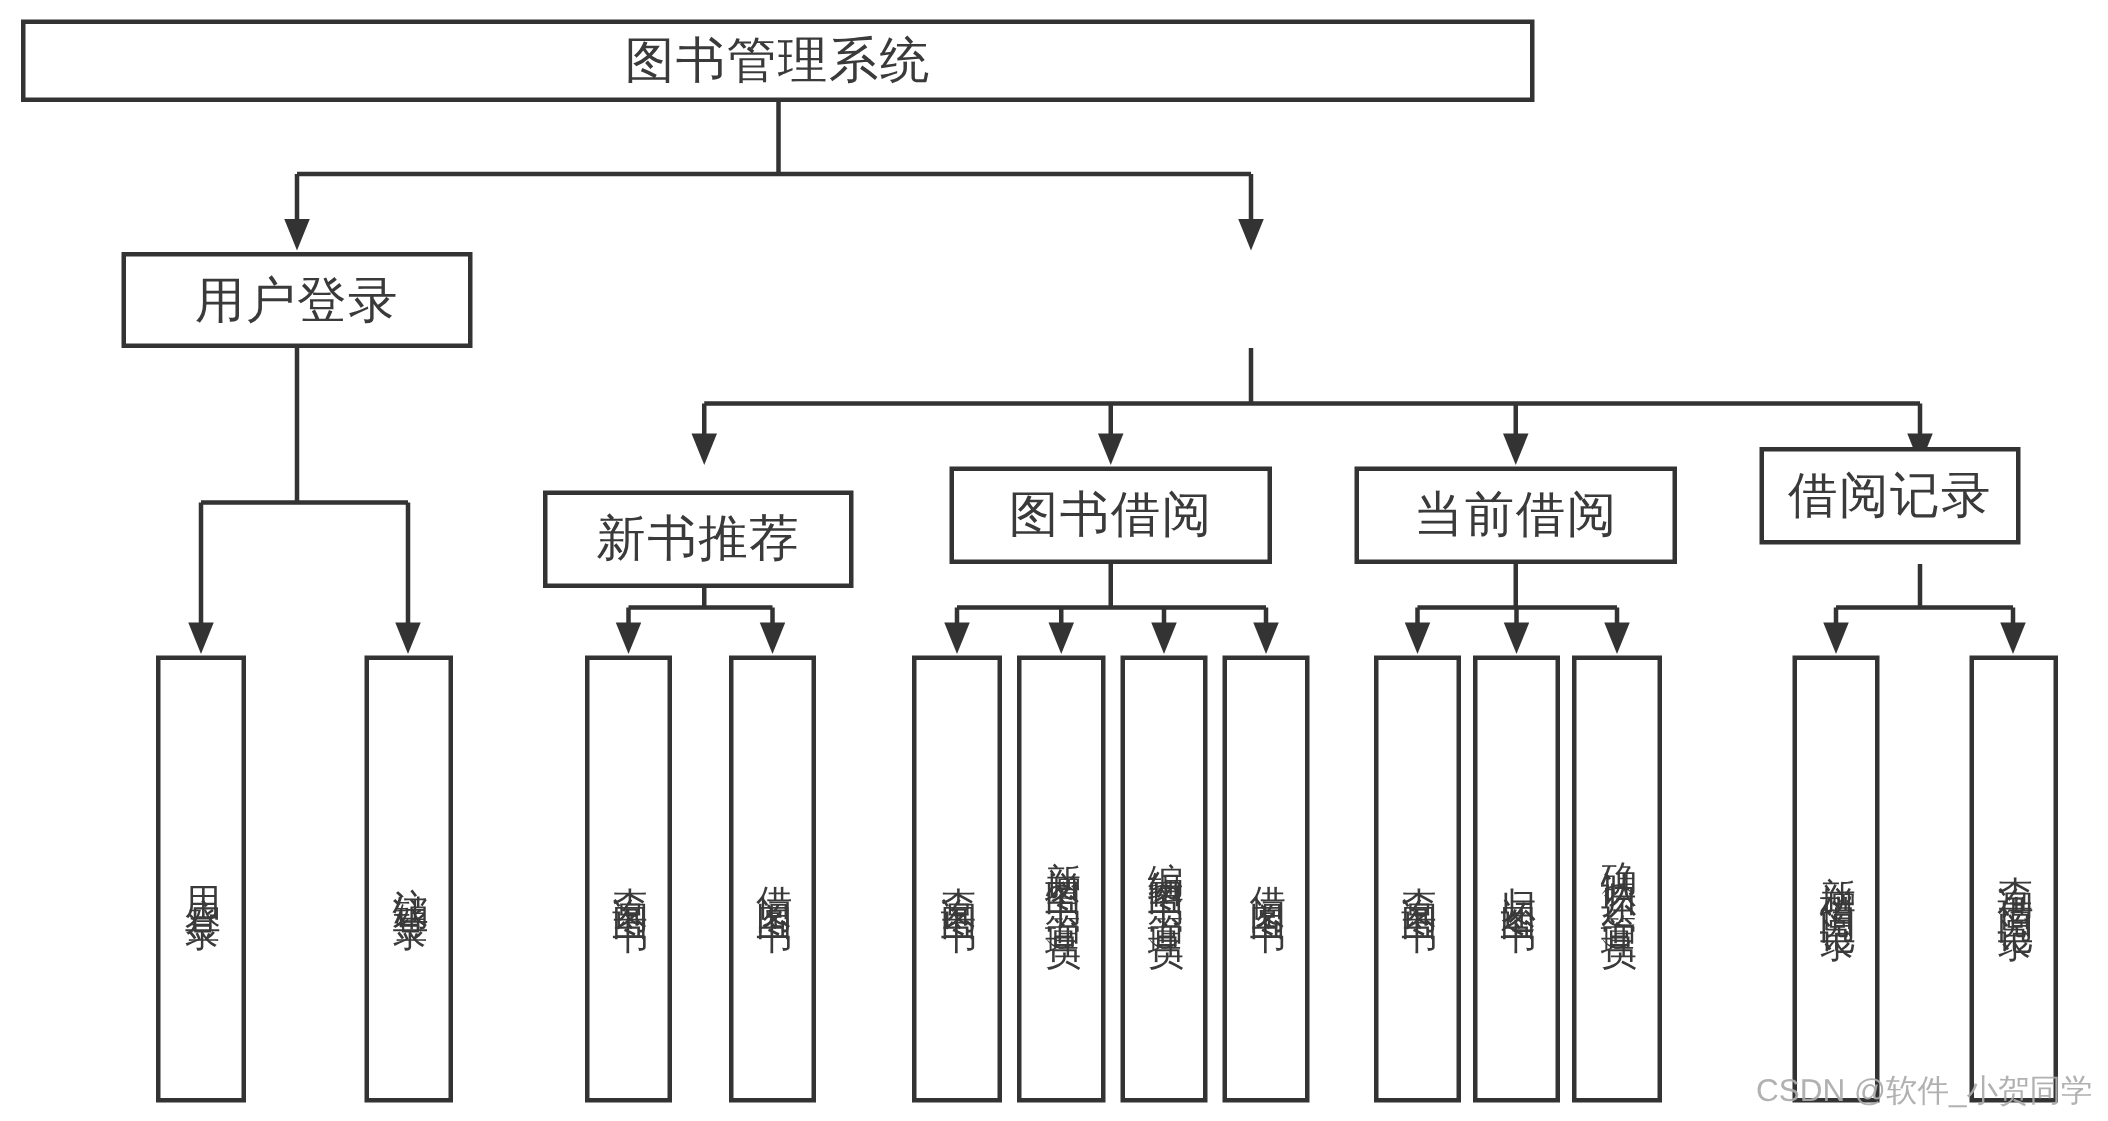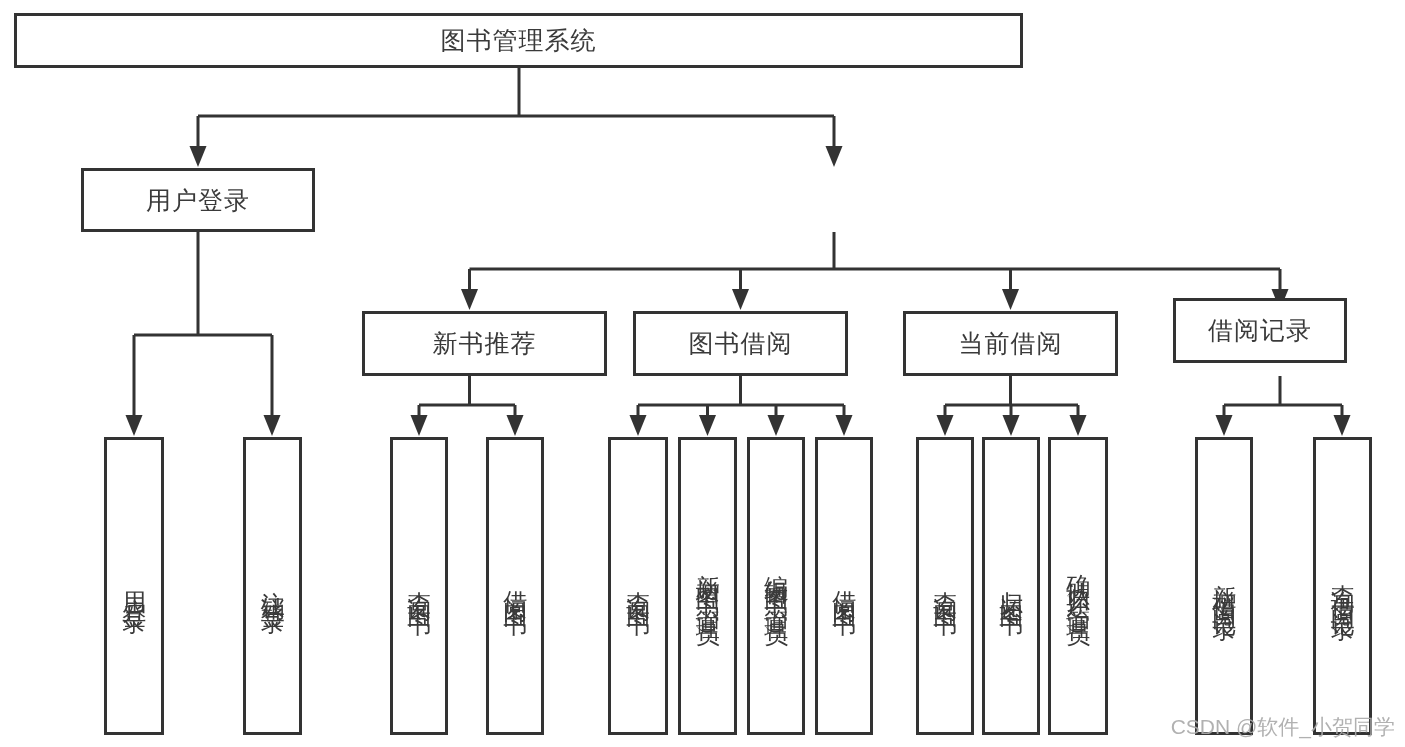--- a/index.html
+++ b/index.html
@@ -8,21 +8,21 @@
     font-family:"Liberation Sans","DejaVu Sans",sans-serif;
     color:#3a3a3a; overflow:hidden;
   }
   .wires { position:absolute; left:0; top:0; width:1405px; height:747px; pointer-events:none; }
   .wires path.line { stroke:#333333; stroke-width:3; fill:none; }
   .wires path.arrow { fill:#333333; stroke:none; }
   .node {
     position:absolute; box-sizing:border-box; background:#ffffff;
     border:3px solid #333333; display:flex; align-items:center; justify-content:center;
   }
-  .node .label { font-size:25px; letter-spacing:1px; white-space:nowrap;text-align:center; }
+  .node .label { font-size:33px; letter-spacing:1px; white-space:nowrap;text-align:center; }
   .node.leaf .vlabel {
     writing-mode:vertical-rl; text-orientation:mixed;
     font-size:24px; letter-spacing:7px; line-height:1.1; white-space:nowrap;
   }
   .watermark {
     position:absolute; right:10px; bottom:6px; z-index:5;
     font-size:21px; color:#ababab; opacity:0.92; white-space:nowrap;
   }
 </style>
 </head>
@@ -81,21 +81,21 @@
   </svg>
 
   <div class="node" style="left:14px;top:13px;width:1009px;height:55px">
     <span class="label">图书管理系统</span>
   </div>
 
   <div class="node" style="left:81px;top:168px;width:234px;height:64px">
     <span class="label">用户登录</span>
   </div>
 
-  <div class="node" style="left:362px;top:311px;width:245px;height:65px">
+  <div class="node" style="left:362px;top:327px;width:207px;height:65px">
     <span class="label">新书推荐</span>
   </div>
   <div class="node" style="left:903px;top:311px;width:215px;height:65px">
     <span class="label">当前借阅</span>
   </div>
   <div class="node" style="left:633px;top:311px;width:215px;height:65px">
     <span class="label">图书借阅</span>
   </div>
   <div class="node" style="left:1173px;top:298px;width:174px;height:65px">
     <span class="label">借阅记录</span>

